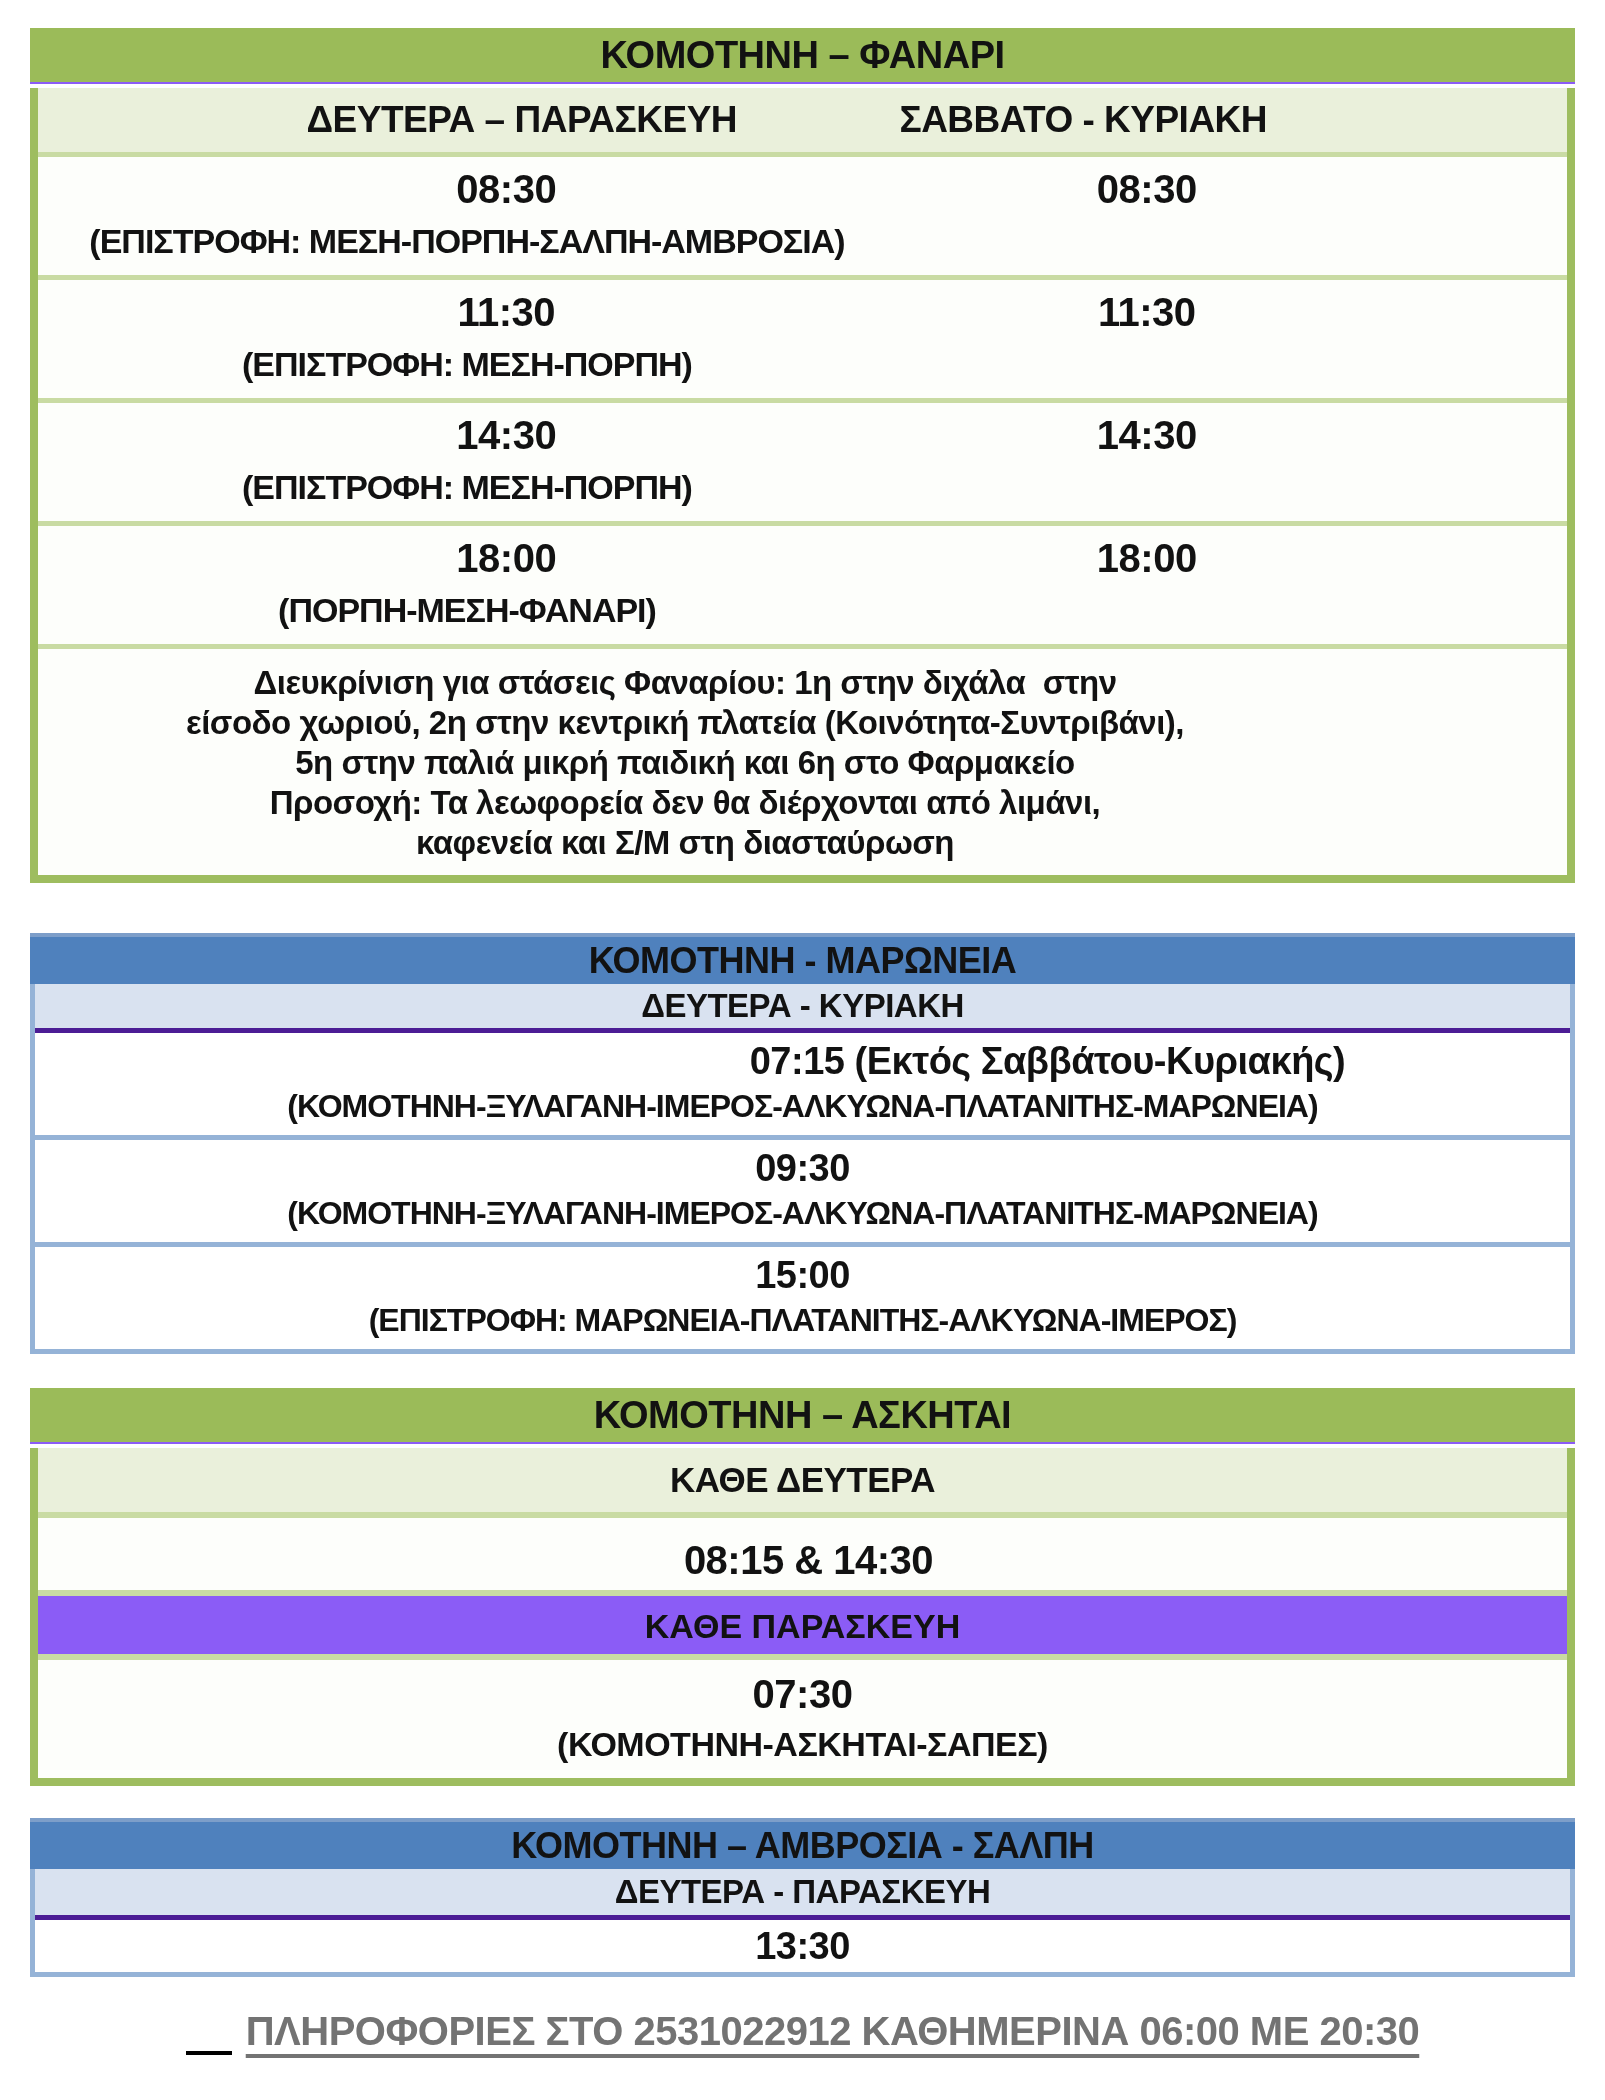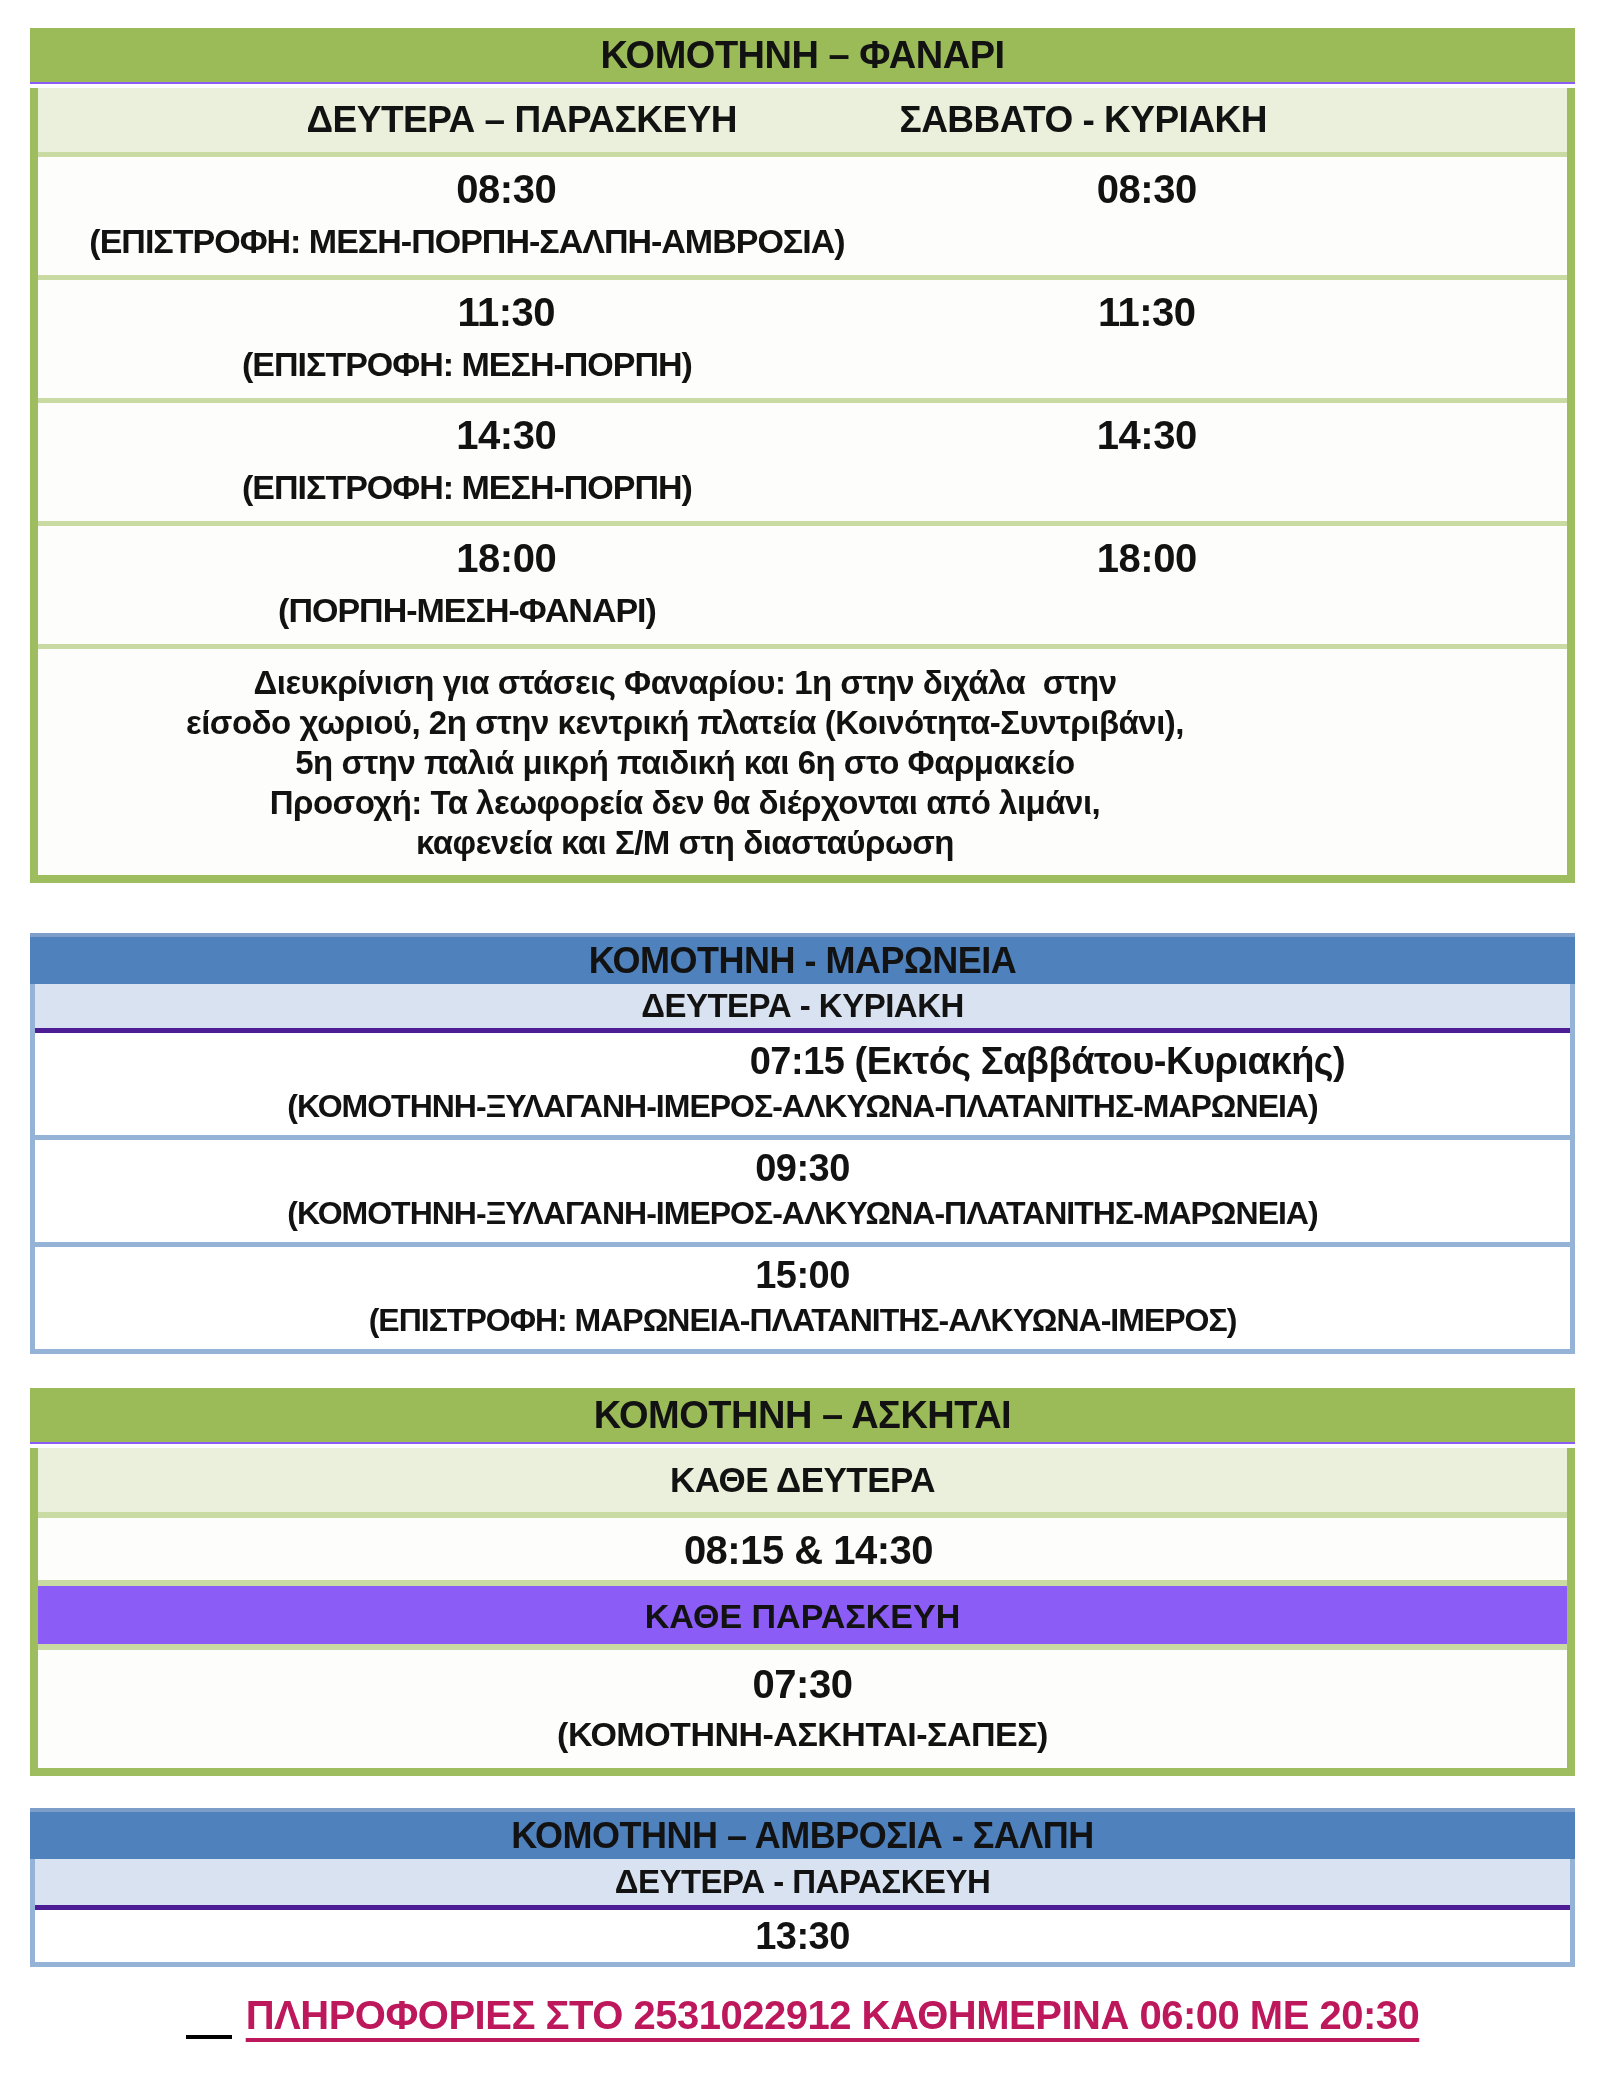--- a/index.html
+++ b/index.html
@@ -68,38 +68,38 @@
     font-size:33px;line-height:40px;letter-spacing:-0.5px;
   }
   .fline{white-space:pre-wrap;}
   
   .trow-b{border-bottom:5px solid #95B3D7;padding:6px 0 8px 0;text-align:center;}
   .trow-b:last-child{border-bottom:none;}
   .b-time{font-size:38px;line-height:44px;letter-spacing:-0.5px;}
   .indent-right{transform:translateX(245px);}
   .b-note{font-size:32px;line-height:42px;margin-top:2px;letter-spacing:-1px;}
   
-  .t3-time-row{border-bottom:6px solid #C9DBA3;padding:8px 0 6px 12px;text-align:center;}
+  .t3-time-row{border-bottom:6px solid #C9DBA3;padding:8px 0 6px 12px;text-align:center;margin-top:10px;}
   .t3-subhdr{border-bottom:6px solid #C9DBA3;padding:10px 0 8px 0;text-align:center;font-size:34px;line-height:40px;background:#8b5cf6;}
   .t3-last{padding:10px 0 10px 0;text-align:center;}
   .t3-note{font-size:34px;line-height:48px;margin-top:2px;letter-spacing:-0.5px;}
   
   .t4-row{padding:4px 0 4px 0;text-align:center;}
   
   .mb-t1{margin-bottom:50px;}
   .mb-t2{margin-bottom:34px;}
   .mb-t3{margin-bottom:32px;}
   .mb-t4{margin-bottom:0;}
   
   .footer{
-    margin-top:24px;
+    margin-top:30px;
     text-align:center;
     font-size:40px;line-height:48px;
     letter-spacing:-0.5px;
-    color:#be185d;
+    color:#737373;
   }
   .underline-mark{
     display:inline-block;width:46px;height:4px;background:#000;
     vertical-align:-10px;margin-right:14px;
   }
   .ftext{
     text-decoration:underline;
     text-decoration-thickness:4px;
     text-underline-offset:9px;
   }

